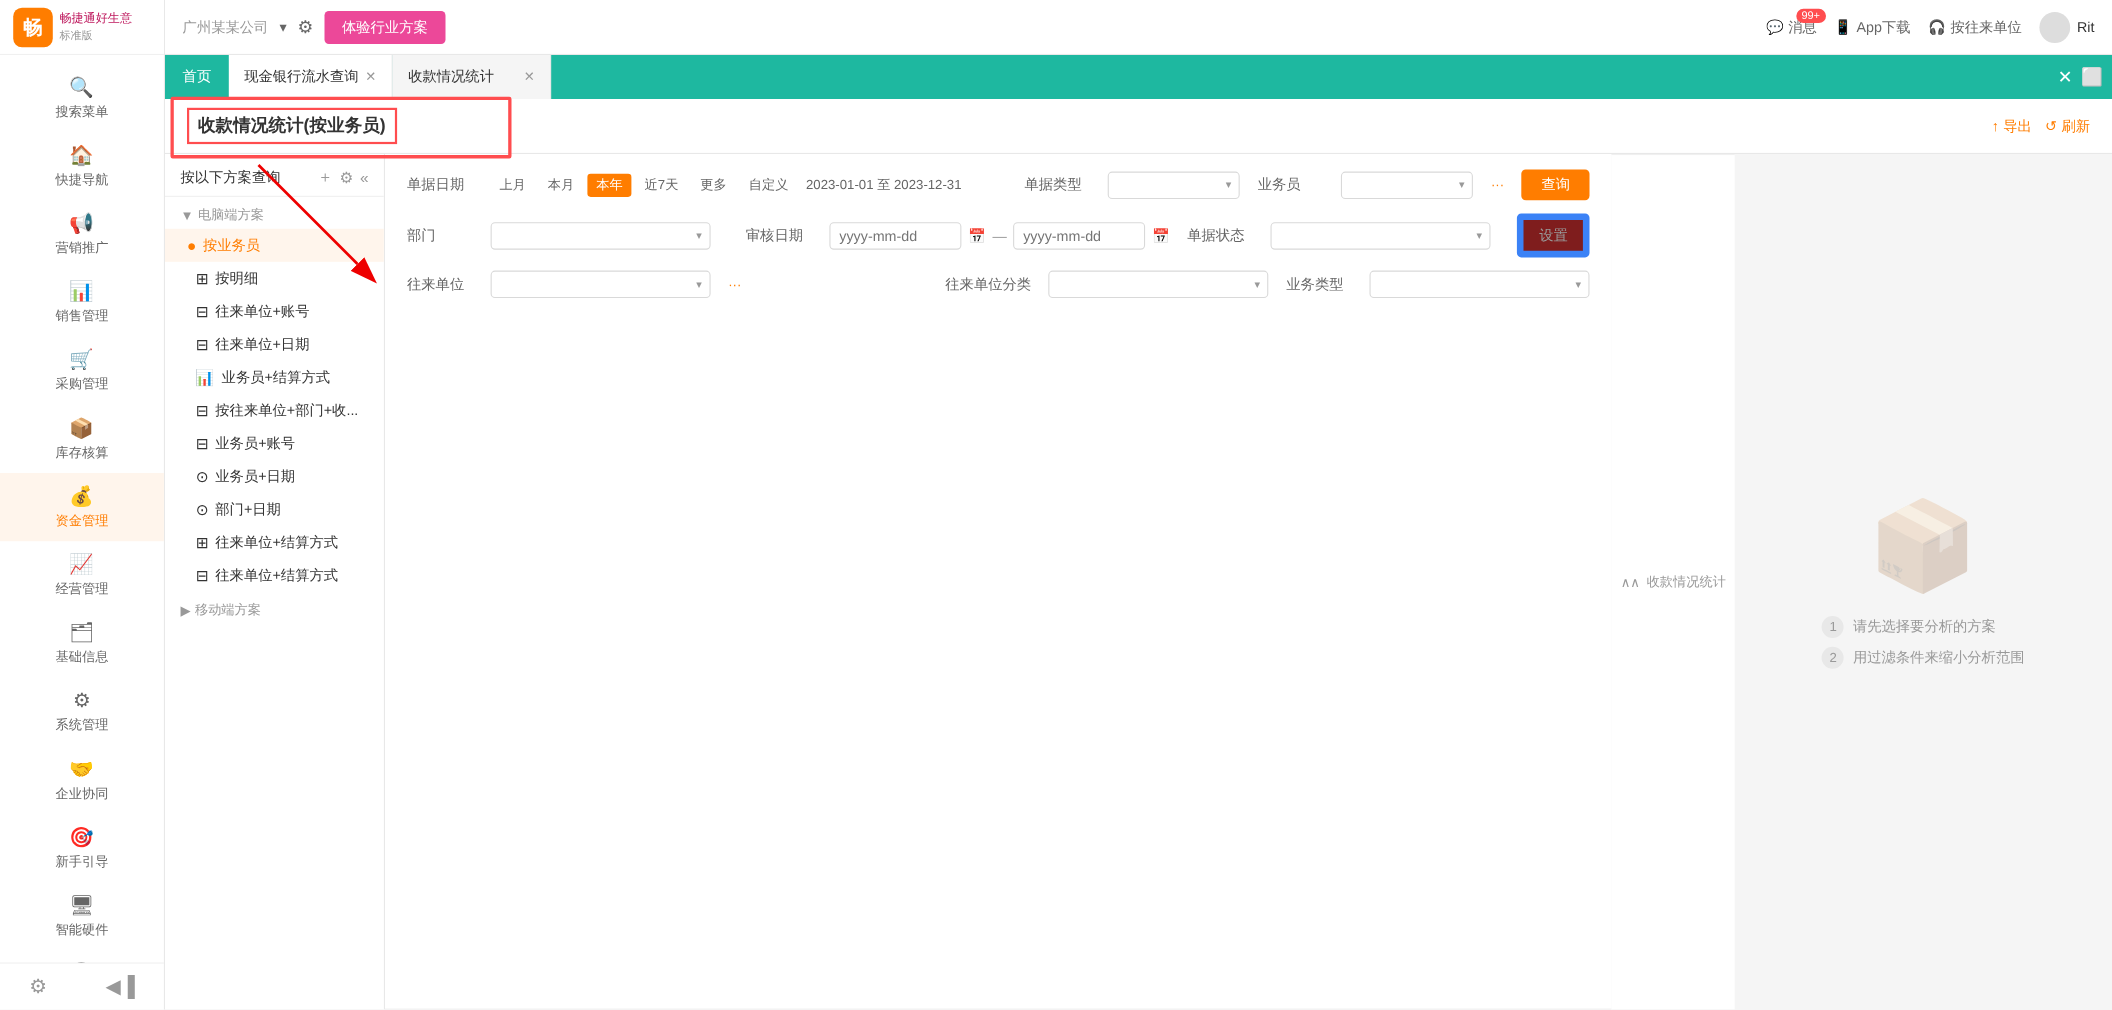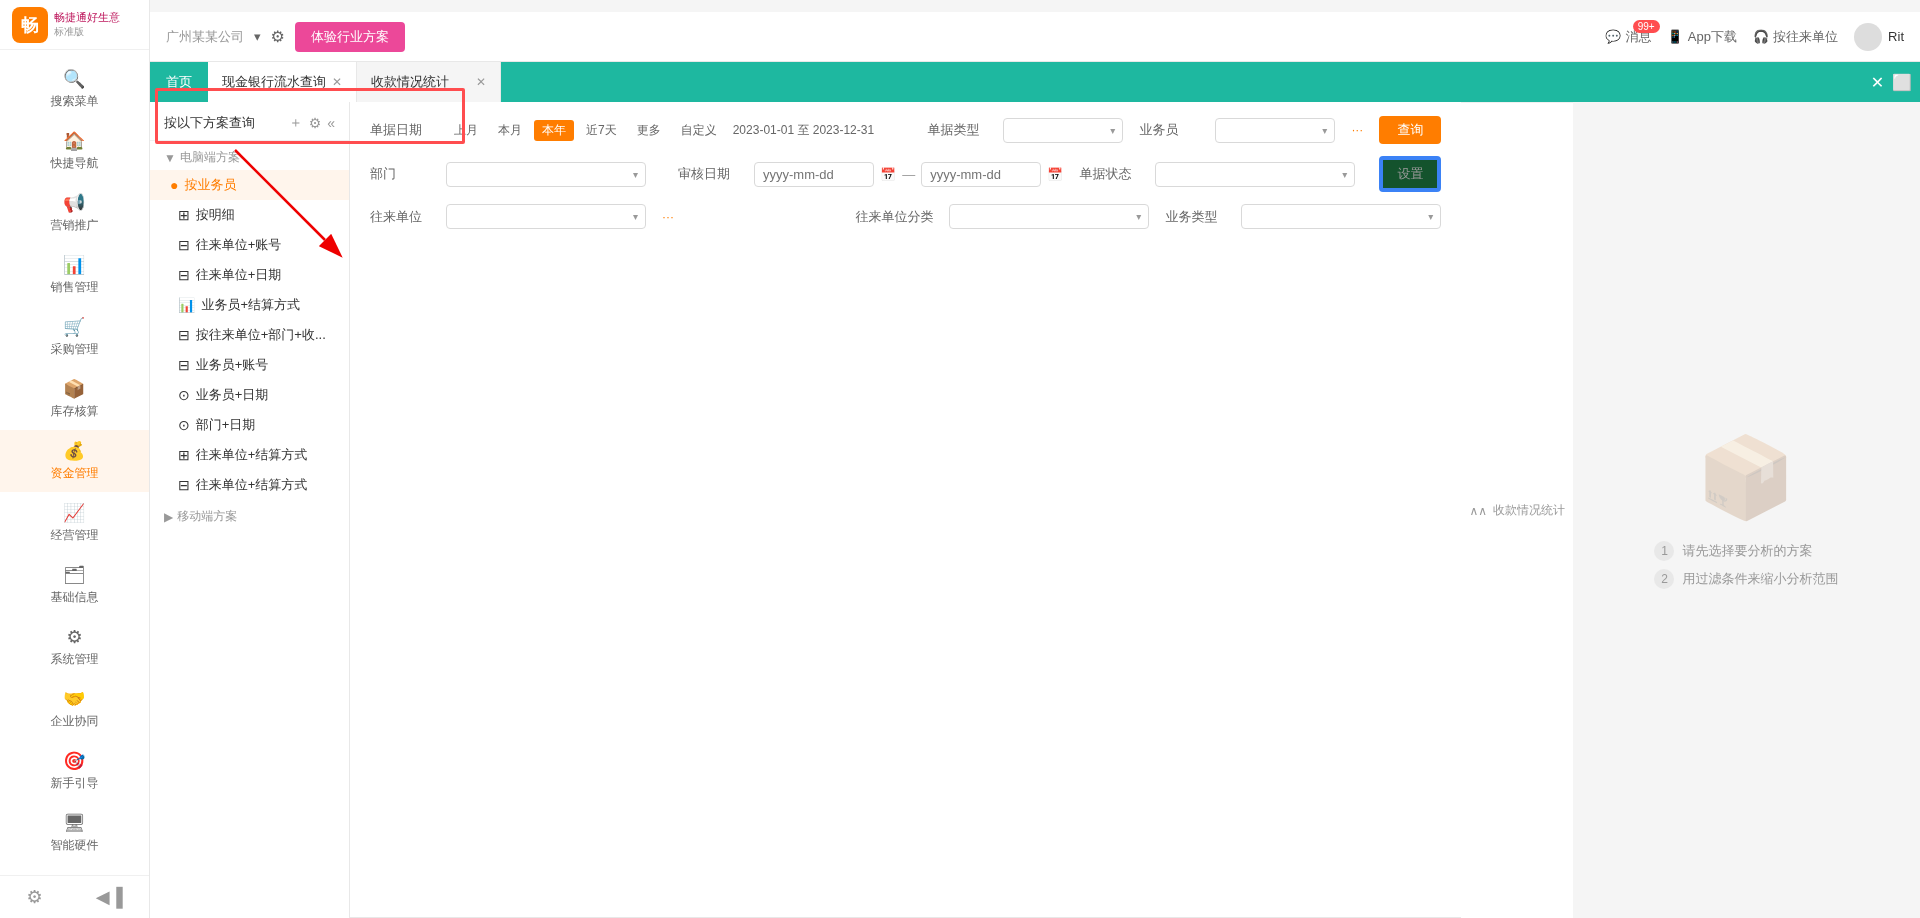--- a/index.html
+++ b/index.html
@@ -20,21 +20,21 @@
     .sidebar-item-icon { font-size: 18px; margin-bottom: 3px; }
     .sidebar-item-label { font-size: 12px; }
     .sidebar-item.active .sidebar-item-label { color: #ff7d00; }
     .sidebar-bottom { padding: 10px 0; border-top: 1px solid #f0f0f0; display: flex; justify-content: space-around; }
     .sidebar-bottom-btn { color: #999; cursor: pointer; font-size: 18px; }
 
     
     .main-content { flex: 1; display: flex; flex-direction: column; overflow: hidden; }
 
     
-    .top-header { height: 50px; background: #fff; border-bottom: 1px solid #e8e8e8; display: flex; align-items: center; justify-content: space-between; padding: 0 16px; margin-top: 12px; }
+    .top-header { height: 50px; background: #fff; border-bottom: 1px solid #e8e8e8; display: flex; align-items: center; justify-content: space-between; padding: 0 16px; }
     .header-left { display: flex; align-items: center; gap: 10px; }
     .header-breadcrumb { font-size: 13px; color: #999; }
     .header-dropdown { cursor: pointer; color: #666; }
     .header-gear { cursor: pointer; color: #666; font-size: 16px; }
     .trial-btn { background: #ec4899; color: white; border: none; border-radius: 4px; padding: 6px 16px; font-size: 13px; cursor: pointer; }
     .header-right { display: flex; align-items: center; gap: 16px; }
     .header-msg { display: flex; align-items: center; gap: 4px; color: #666; cursor: pointer; position: relative; }
     .badge { background: #ff4d4f; color: white; font-size: 10px; border-radius: 10px; padding: 1px 5px; position: absolute; top: -8px; right: -8px; }
     .header-app { display: flex; align-items: center; gap: 4px; color: #666; cursor: pointer; }
     .header-service { display: flex; align-items: center; gap: 4px; color: #666; cursor: pointer; }
@@ -226,20 +226,33 @@
       <div class="tab-item active">
         <span>收款情况统计</span>
         <span class="tab-close">✕</span>
       </div>
       <div class="tab-bar-right">
         <span class="tab-bar-btn">✕</span>
         <span class="tab-bar-btn">⬜</span>
       </div>
     </div>
 
+    <div class="page-header">
+      <div class="page-title">收款情况统计(按业务员)</div>
+      <div class="page-actions">
+        <button class="action-btn">
+          <span>↑</span>
+          <span>导出</span>
+        </button>
+        <button class="action-btn">
+          <span>↺</span>
+          <span>刷新</span>
+        </button>
+      </div>
+    </div>
 
     <div class="content-area">
 
       <div class="left-panel">
         <div class="panel-header">
           <span class="panel-title">按以下方案查询</span>
           <div class="panel-actions">
             <span class="panel-action-btn">＋</span>
             <span class="panel-action-btn">⚙</span>
             <span class="panel-action-btn">«</span>
@@ -342,21 +355,21 @@
               <span class="calendar-btn">📅</span>
               <span class="date-sep">—</span>
               <input class="date-input" type="text" placeholder="yyyy-mm-dd" style="">
               <span class="calendar-btn">📅</span>
             </div>
             <span class="filter-label">单据状态</span>
             <div class="select-wrapper" style="min-width:200px;">
               <select class="filter-select" style="min-width:200px;"></select>
               <span class="select-arrow">▾</span>
             </div>
-            <button style="background:#14532d;color:#999;border:4px solid #3b82f6;border-radius:4px;padding:5px 14px;cursor:pointer;font-size:13px;margin-left:8px;">设置</button>
+            <button style="background:#7f1d1d;color:#999;border:6px solid #3b82f6;border-radius:4px;padding:5px 14px;cursor:pointer;font-size:13px;margin-left:8px;">设置</button>
           </div>
 
           <div class="filter-row">
             <span class="filter-label">往来单位</span>
             <div class="select-wrapper" style="min-width:200px;">
               <select class="filter-select" style="min-width:200px;"></select>
               <span class="select-arrow">▾</span>
             </div>
             <span class="more-btn">···</span>
             <span style="flex:1"></span>

